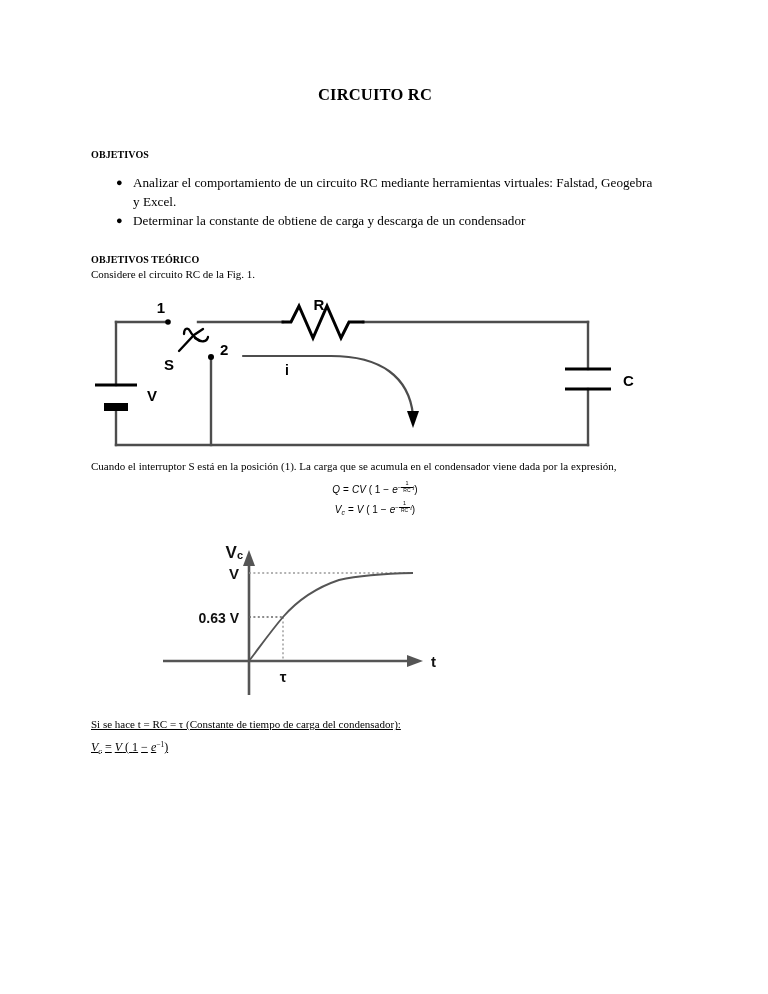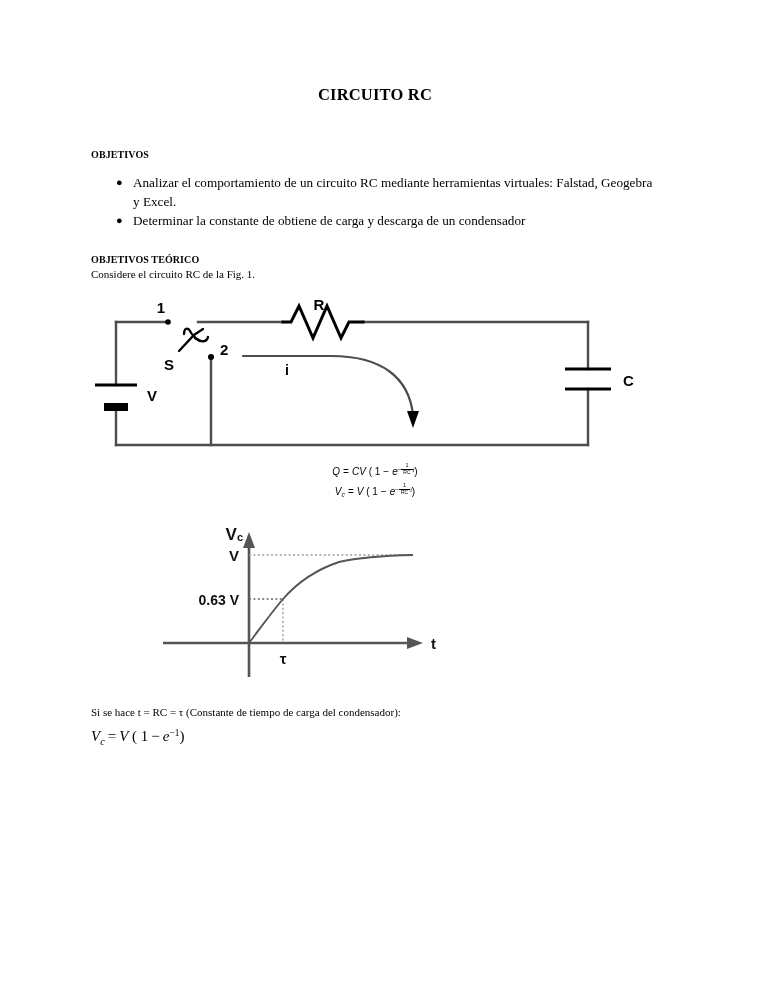--- a/index.html
+++ b/index.html
@@ -81,21 +81,21 @@
 
   
   .eq-center {
     text-align: center;
     font-family: Liberation Sans, sans-serif;
     font-size: 10px;
     margin: 6px 0 4px 0;
   }
   .eq-left {
     text-align: left;
-    font-size: 15px;
+    font-size: 12px;
     margin: 7px 0 0 0;
   }
   .mi { font-style: italic; }
   .mn { font-style: normal; }
   .op { padding: 0 3px; }
   .sub {
     font-size: 0.68em;
     vertical-align: -0.35em;
     font-style: italic;
   }
@@ -124,21 +124,21 @@
     font-size: 0.92em;
   }
   .minus-sign { margin-right: 0px; }
 
   
   .fig-graph {
     margin: 14px 0 0 0;
     display: block;
   }
 
-  .tail-block { margin-top: 18px; }
+  .tail-block { margin-top: 12px; text-decoration: underline; }
 </style>
 </head>
 <body>
 
 <div class="page">
   <div class="content">
 
     <h1 class="doc-title">CIRCUITO RC</h1>
 
     <div class="section-head sp-objetivos">OBJETIVOS</div>
@@ -211,20 +211,21 @@
         <path d="M 152 59 L 240 59 C 290 59, 318 80, 322 118" stroke="#4d4d4d" stroke-width="2.2" fill="none" stroke-linecap="round"></path>
         <path d="M 322 131 L 316 114 L 328 114 Z" fill="#000"></path>
       </g>
       <text x="196" y="78" font-family="'Liberation Sans',sans-serif" font-size="14" font-weight="bold" text-anchor="middle" fill="#000">i</text>
 
       <text x="70" y="16" font-family="'Liberation Sans',sans-serif" font-size="15" font-weight="bold" text-anchor="middle" fill="#000">1</text>
       <text x="129" y="58" font-family="'Liberation Sans',sans-serif" font-size="15" font-weight="bold" fill="#000">2</text>
       <text x="78" y="73" font-family="'Liberation Sans',sans-serif" font-size="15" font-weight="bold" text-anchor="middle" fill="#000">S</text>
     </svg>
 
+    <p class="body-text">Cuando el interruptor S está en la posición (1). La carga que se acumula en el condensador viene dada por la expresión,</p>
 
     <div class="eq-center">
       <span class="mi">Q</span><span class="op">=</span><span class="mi">CV</span>&nbsp;<span class="mn">(</span>&nbsp;<span class="mn">1</span><span class="op">−</span><span class="mi">e</span><span class="sup-wrap"><span class="minus-sign">−</span><span class="frac"><span class="num">1</span><span class="den">RC</span></span><span class="mi">t</span></span><span class="mn">)</span>
     </div>
 
 
     <div class="eq-center">
       <span class="mi">V</span><span class="sub">c</span><span class="op">=</span><span class="mi">V</span>&nbsp;<span class="mn">(</span>&nbsp;<span class="mn">1</span><span class="op">−</span><span class="mi">e</span><span class="sup-wrap"><span class="minus-sign">−</span><span class="frac"><span class="num">1</span><span class="den">RC</span></span><span class="mi">t</span></span><span class="mn">)</span>
     </div>
 

